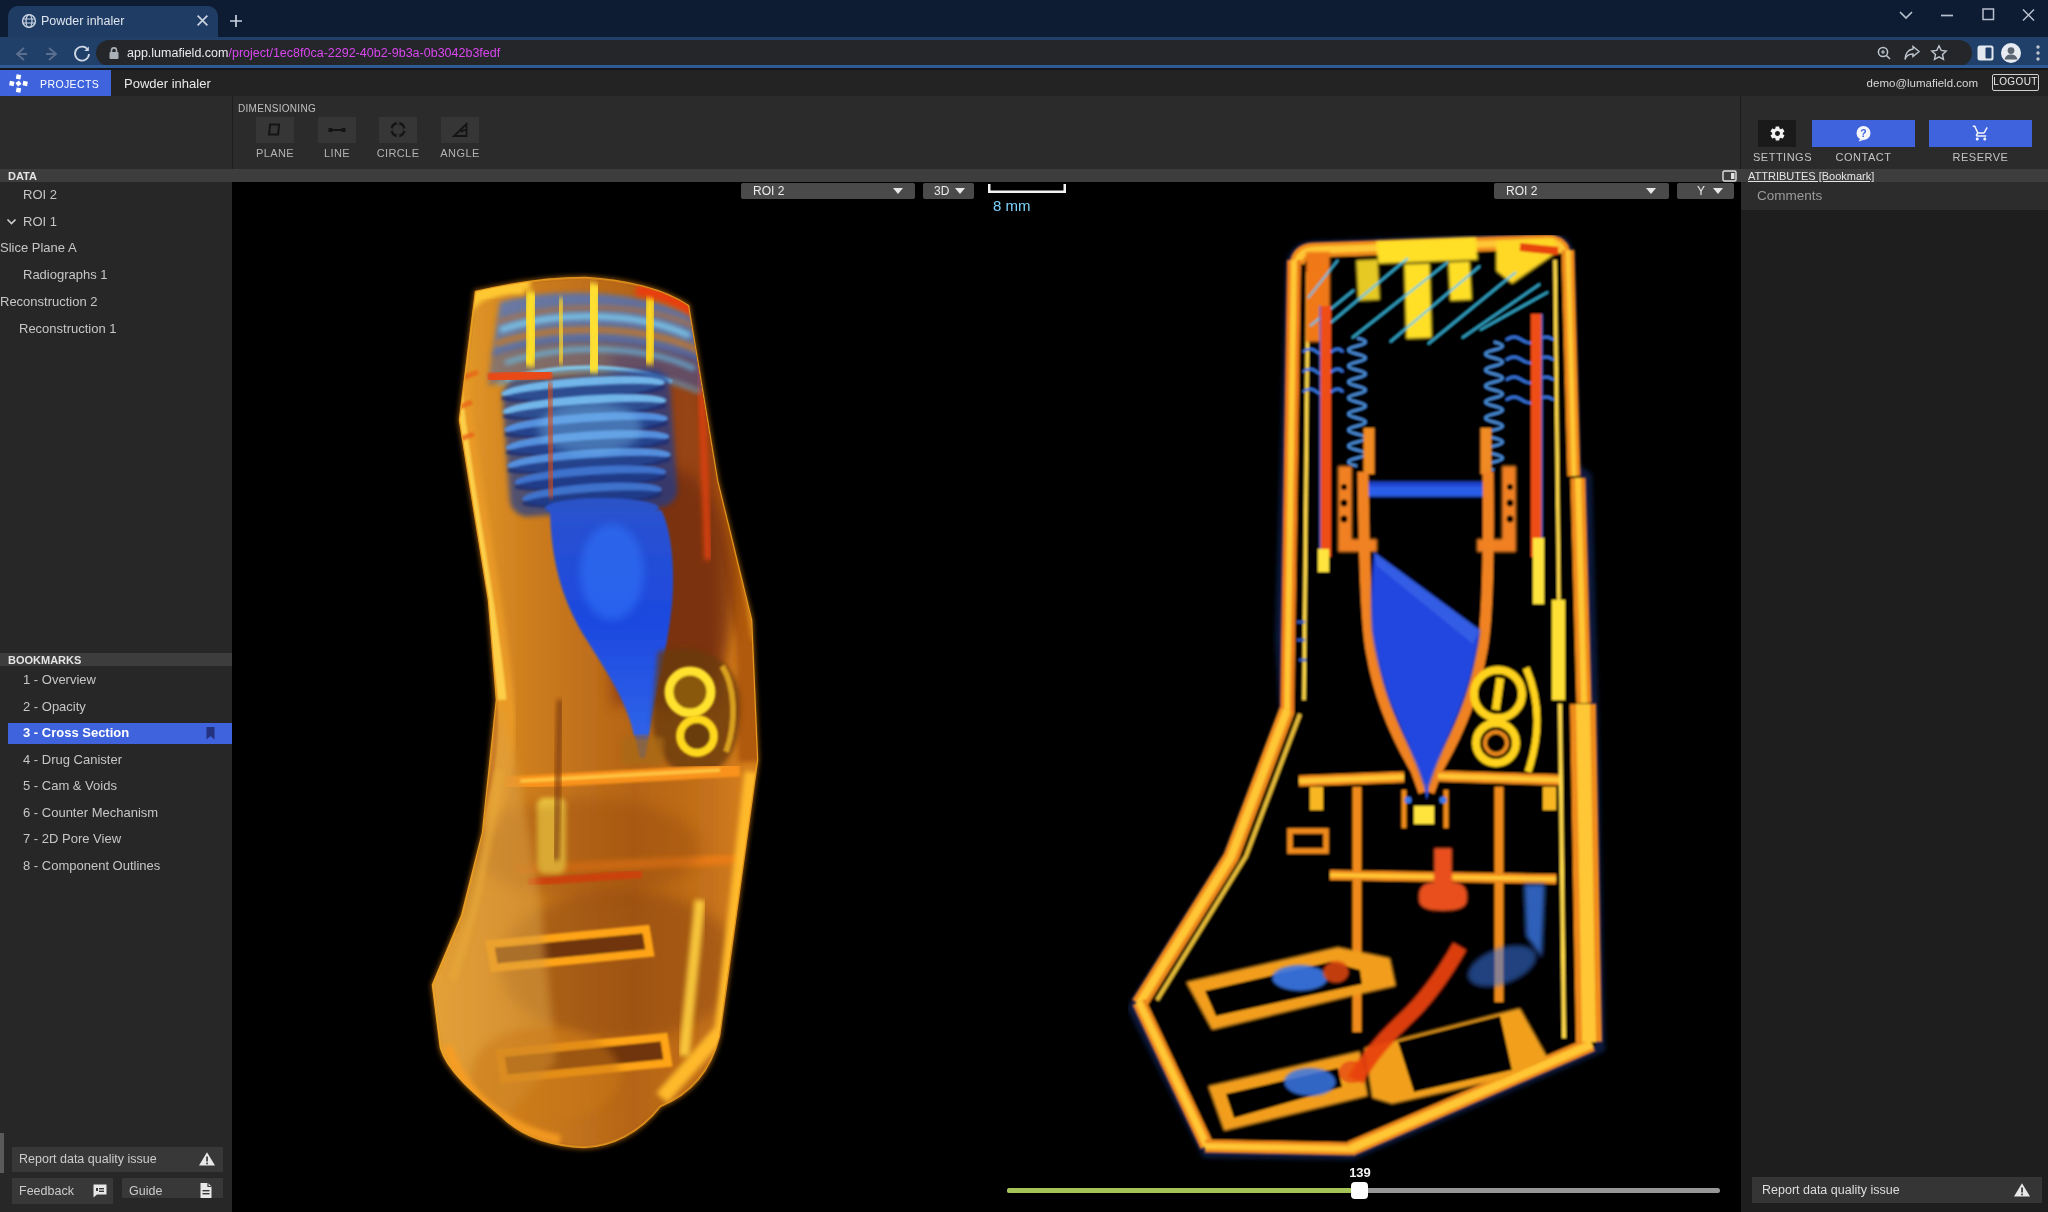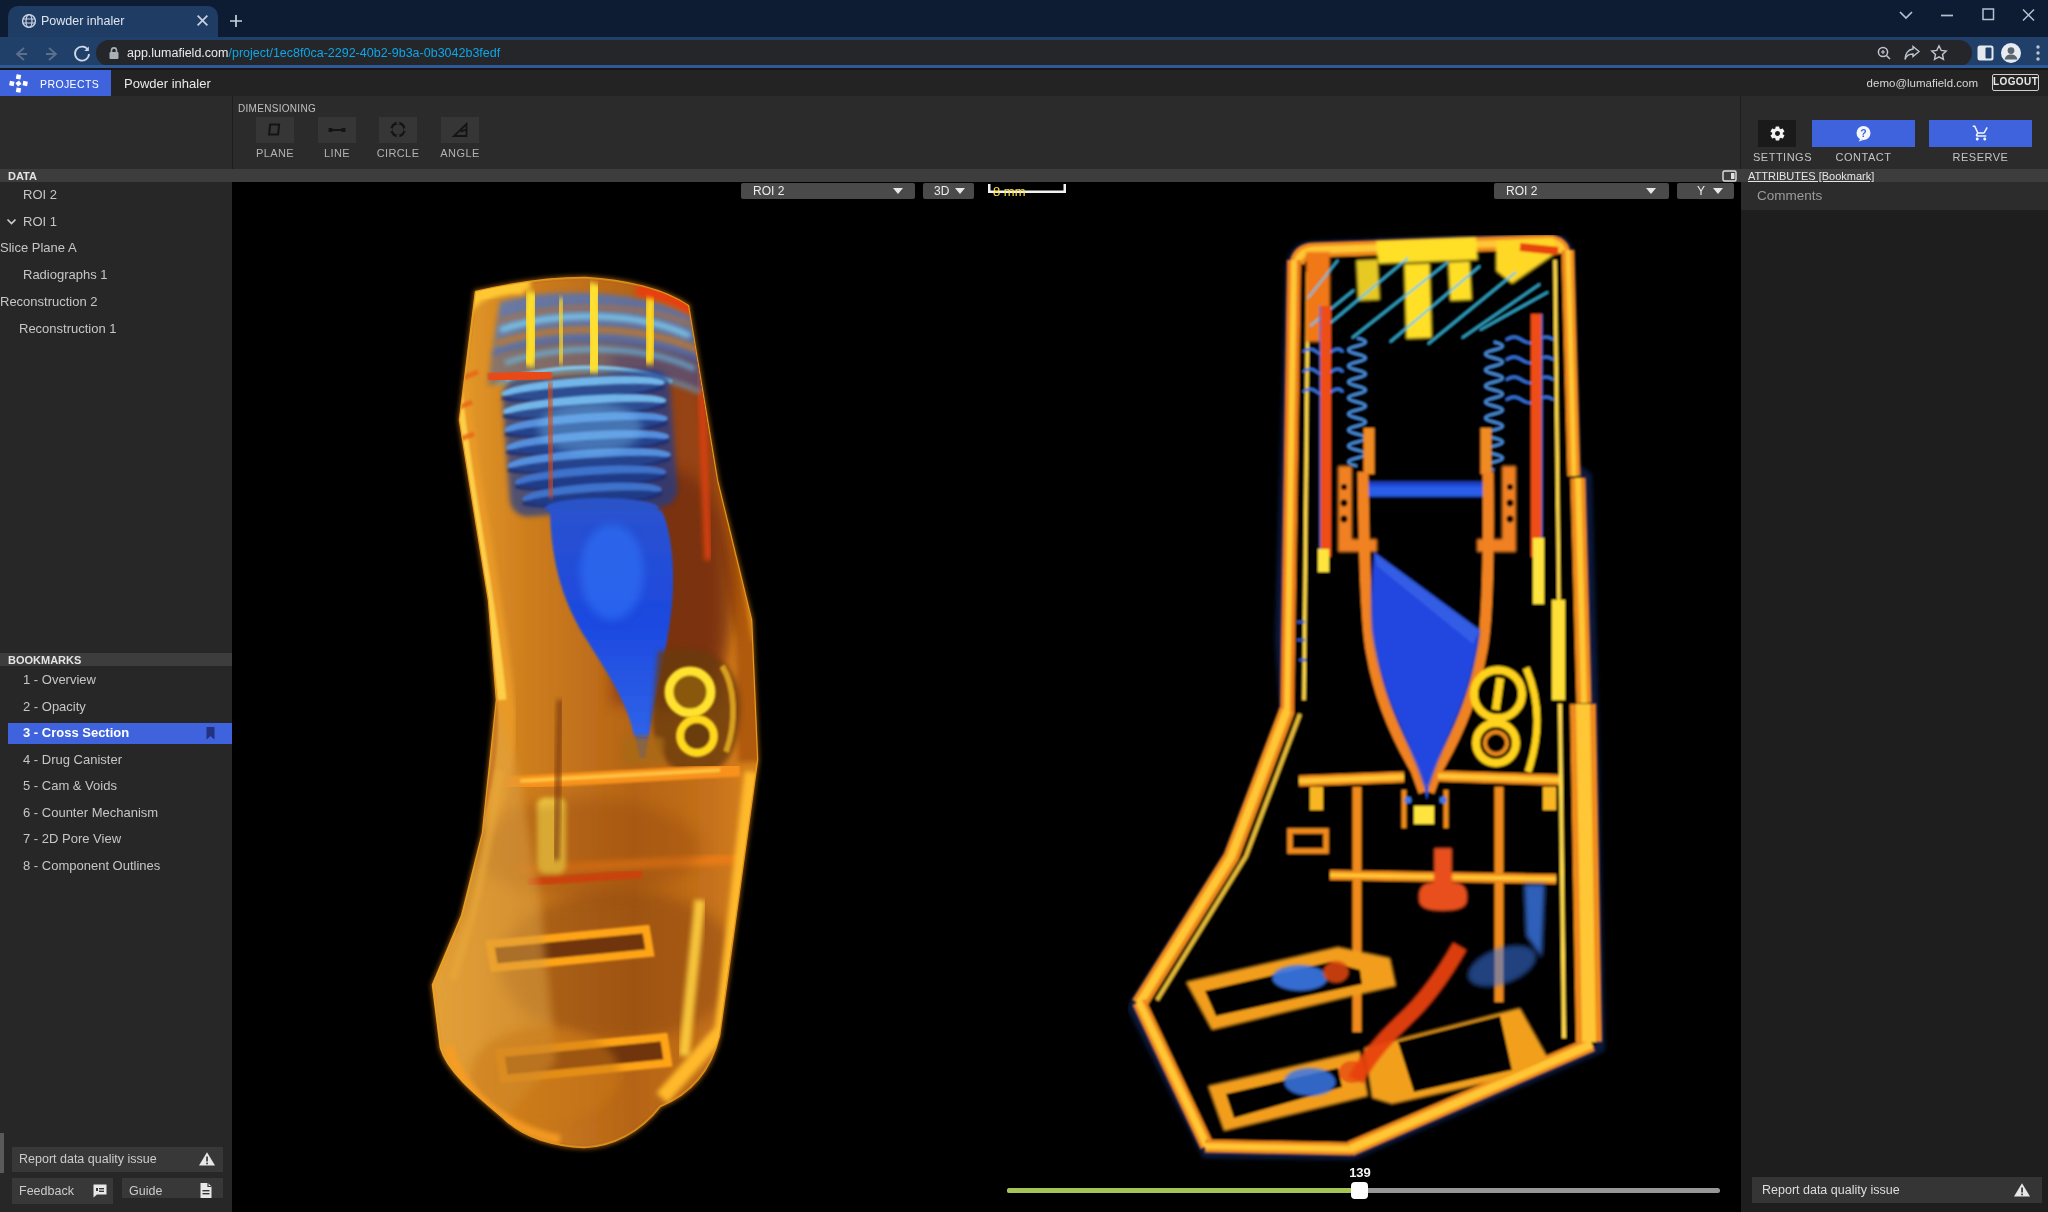--- a/index.html
+++ b/index.html
@@ -9,32 +9,32 @@
   #stage { position:relative; width:2048px; height:1212px; }
 
   
   #titlebar { left:0; top:0; width:2048px; height:37px; background:#0d1b33; }
   #tab { left:8px; top:6px; width:210px; height:31px; background:#1f3d64;
     border-radius:10px 10px 0 0; }
   #tabtitle { left:41px; top:14px; color:#dde4ee; font-size:12.5px; }
   #toolbar { left:0; top:37px; width:2048px; height:28px; background:#20406a; }
   #pill { left:96px; top:40px; width:1876px; height:26px; background:#242629; border-radius:13px; }
   #urltext { left:127px; top:46px; font-size:12.5px; color:#e8eaed; white-space:nowrap; }
-  #urltext span { color:#0ea5e9; }
+  #urltext span { color:#d946ef; }
   #blueline { left:0; top:65px; width:2048px; height:3px; background:#2e5a96; }
   #chromegap { left:0; top:68px; width:2048px; height:2px; background:#15151a; }
 
   
   #appheader { left:0; top:70px; width:2048px; height:26px; background:#232323; }
   #projblock { left:0; top:70px; width:111px; height:26px; background:#3e63dd; }
   #projtext { left:40px; top:78px; color:#fff; font-size:10.5px; letter-spacing:0.4px; }
   #apptitle { left:124px; top:76px; color:#e9e9e9; font-size:13px; }
   #email { right:70px; top:77px; color:#d8d8d8; font-size:11.5px; }
   #logout { left:1992px; top:73.5px; width:47px; height:17px; border:1.5px solid #cfcfcf;
-    border-radius:2px; color:#e8e8e8; font-size:10px; font-weight:bold; text-align:center;
+    border-radius:2px; color:#e8e8e8; font-size:10px; font-weight:normal; text-align:center;
     line-height:14.5px; letter-spacing:0.4px;}
 
   
   #ribbon { left:0; top:96px; width:2048px; height:73px; background:#2b2b2b; }
   #ribdiv1 { left:232px; top:96px; width:1px; height:73px; background:#1d1d1d; }
   #ribdiv2 { left:1740px; top:96px; width:1px; height:73px; background:#1d1d1d; }
   #dimlabel { left:238px; top:103px; color:#c0c0c0; font-size:10px; letter-spacing:0.3px; }
   .toolbtn { top:117px; width:38px; height:26px; background:#363636; }
   .toollbl { top:147px; width:60px; text-align:center; color:#b2b2b2; font-size:11px; letter-spacing:0.4px;}
   #setbtn { left:1758px; top:120px; width:38px; height:27px; background:#1a1a1a; }
@@ -498,21 +498,21 @@
       </g>
     </svg>
 
   <div class="abs dd" style="left:741px;top:183px;width:174px;padding-left:12px">ROI 2</div>
   <div class="abs caret" style="left:893px;top:188px"></div>
   <div class="abs dd" style="left:923px;top:183px;width:51px;padding-left:11px">3D</div>
   <div class="abs caret" style="left:955px;top:188px"></div>
   <svg class="abs" style="left:988px;top:183px" width="78" height="10" viewBox="0 0 78 10">
     <path d="M1.25 1 V8.75 H76.75 V1" fill="none" stroke="#f2f2f2" stroke-width="2.5"></path>
   </svg>
-  <div class="abs" style="left:993px;top:184px;color:#fde047;font-size:13px">8 mm</div>
+  <div class="abs" style="left:993px;top:197px;color:#7dd3fc;font-size:15px">8 mm</div>
   <div class="abs dd" style="left:1494px;top:183px;width:175px;padding-left:12px">ROI 2</div>
   <div class="abs caret" style="left:1646px;top:188px"></div>
   <div class="abs dd" style="left:1677px;top:183px;width:57px;padding-left:20px">Y</div>
   <div class="abs caret" style="left:1713px;top:188px"></div>
 
   <div class="abs" style="left:1007px;top:1188px;width:713px;height:5px;border-radius:3px;background:#979797"></div>
   <div class="abs" style="left:1007px;top:1188px;width:352px;height:5px;border-radius:3px;background:#a4c457"></div>
   <div class="abs" style="left:1351px;top:1182px;width:17px;height:17px;border-radius:4px;background:#ffffff"></div>
   <div class="abs" style="left:1340px;top:1165px;width:40px;text-align:center;color:#f5f5f5;font-size:13px;font-weight:bold">139</div>
 

